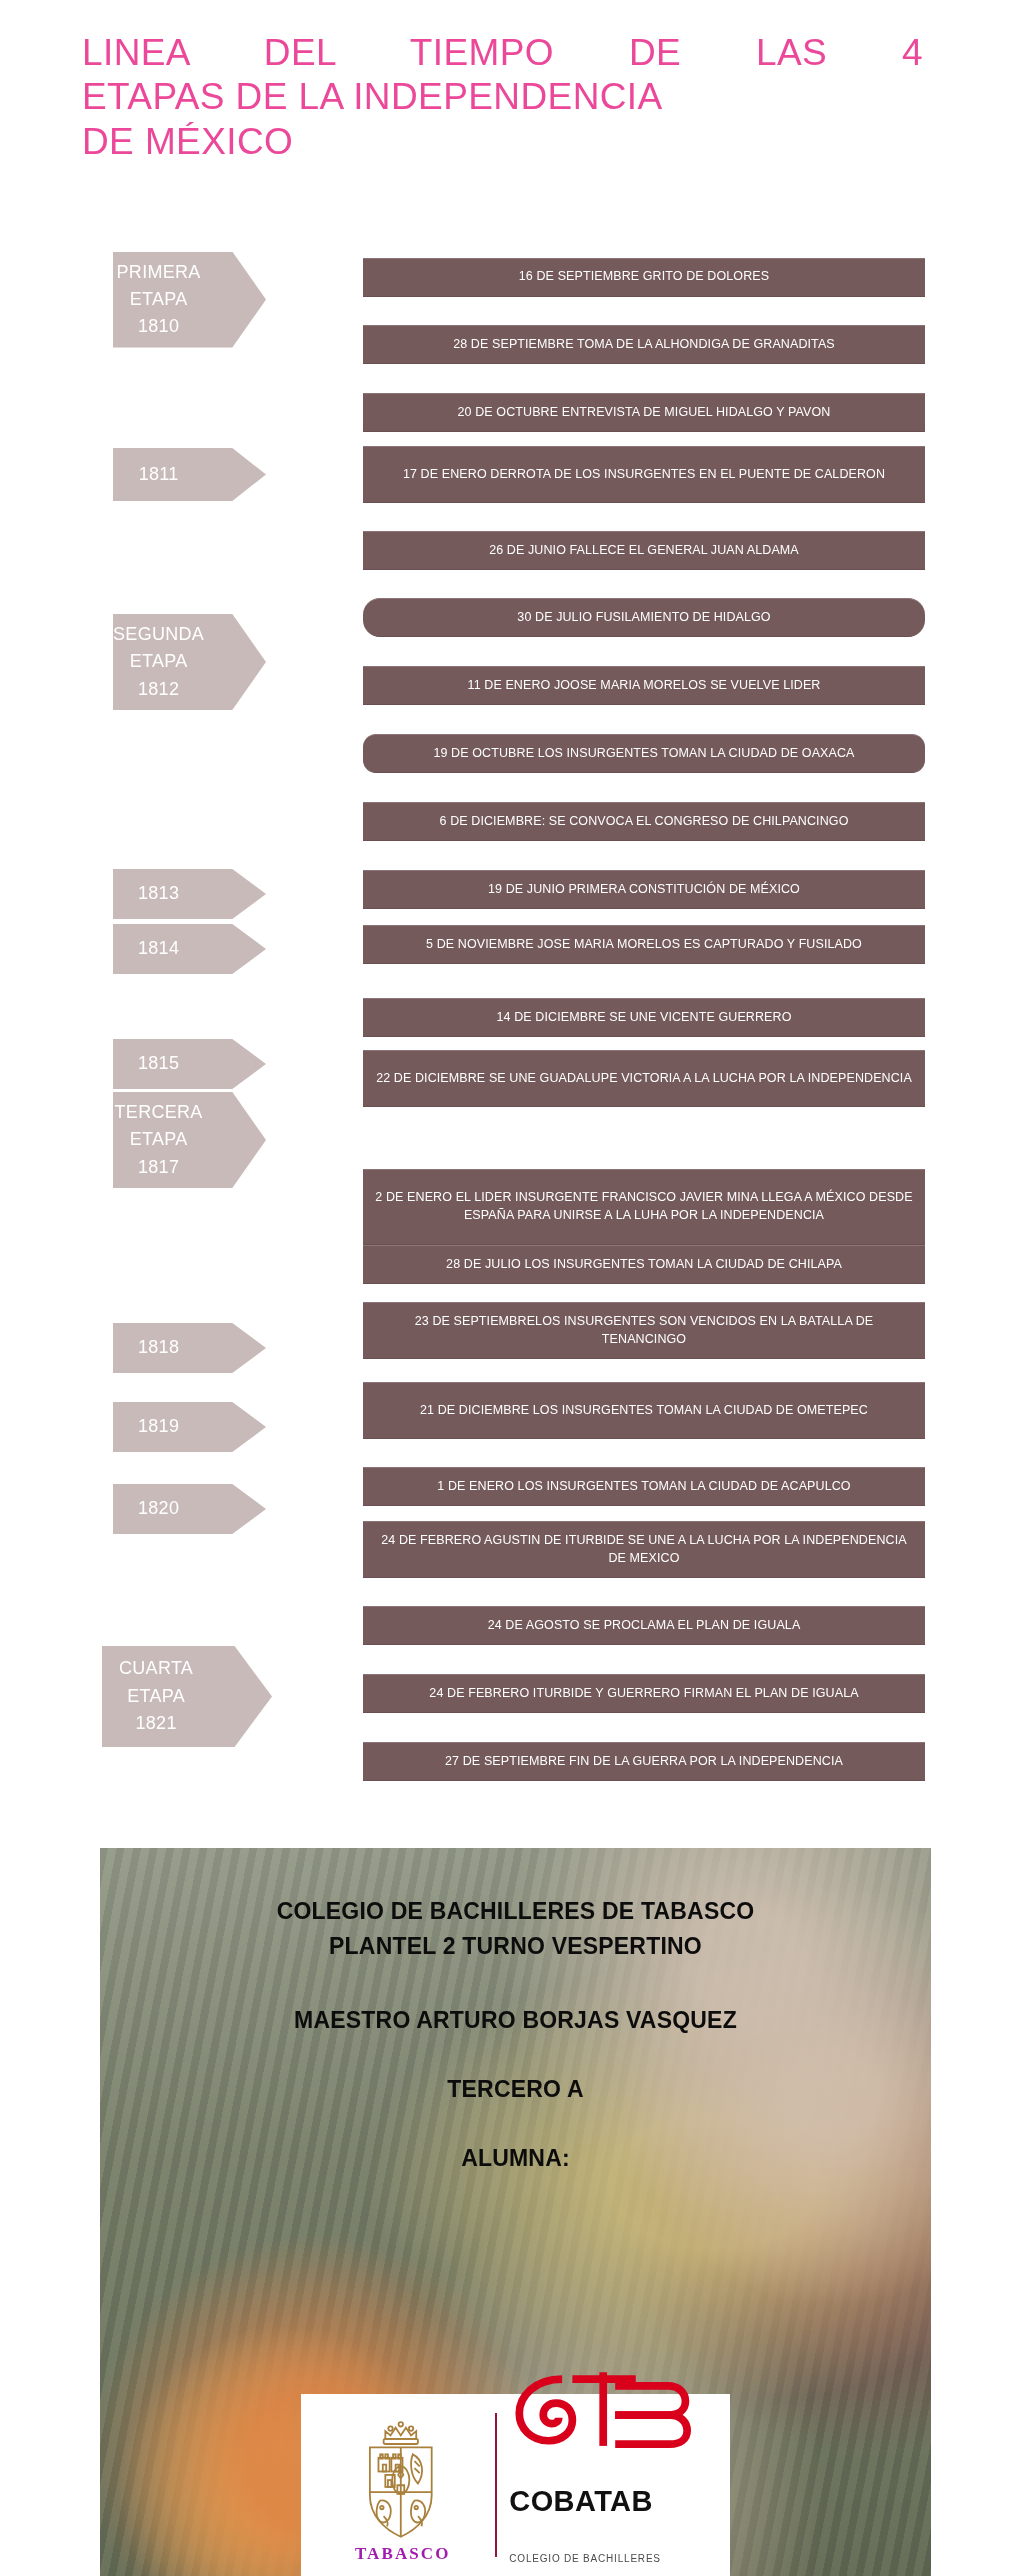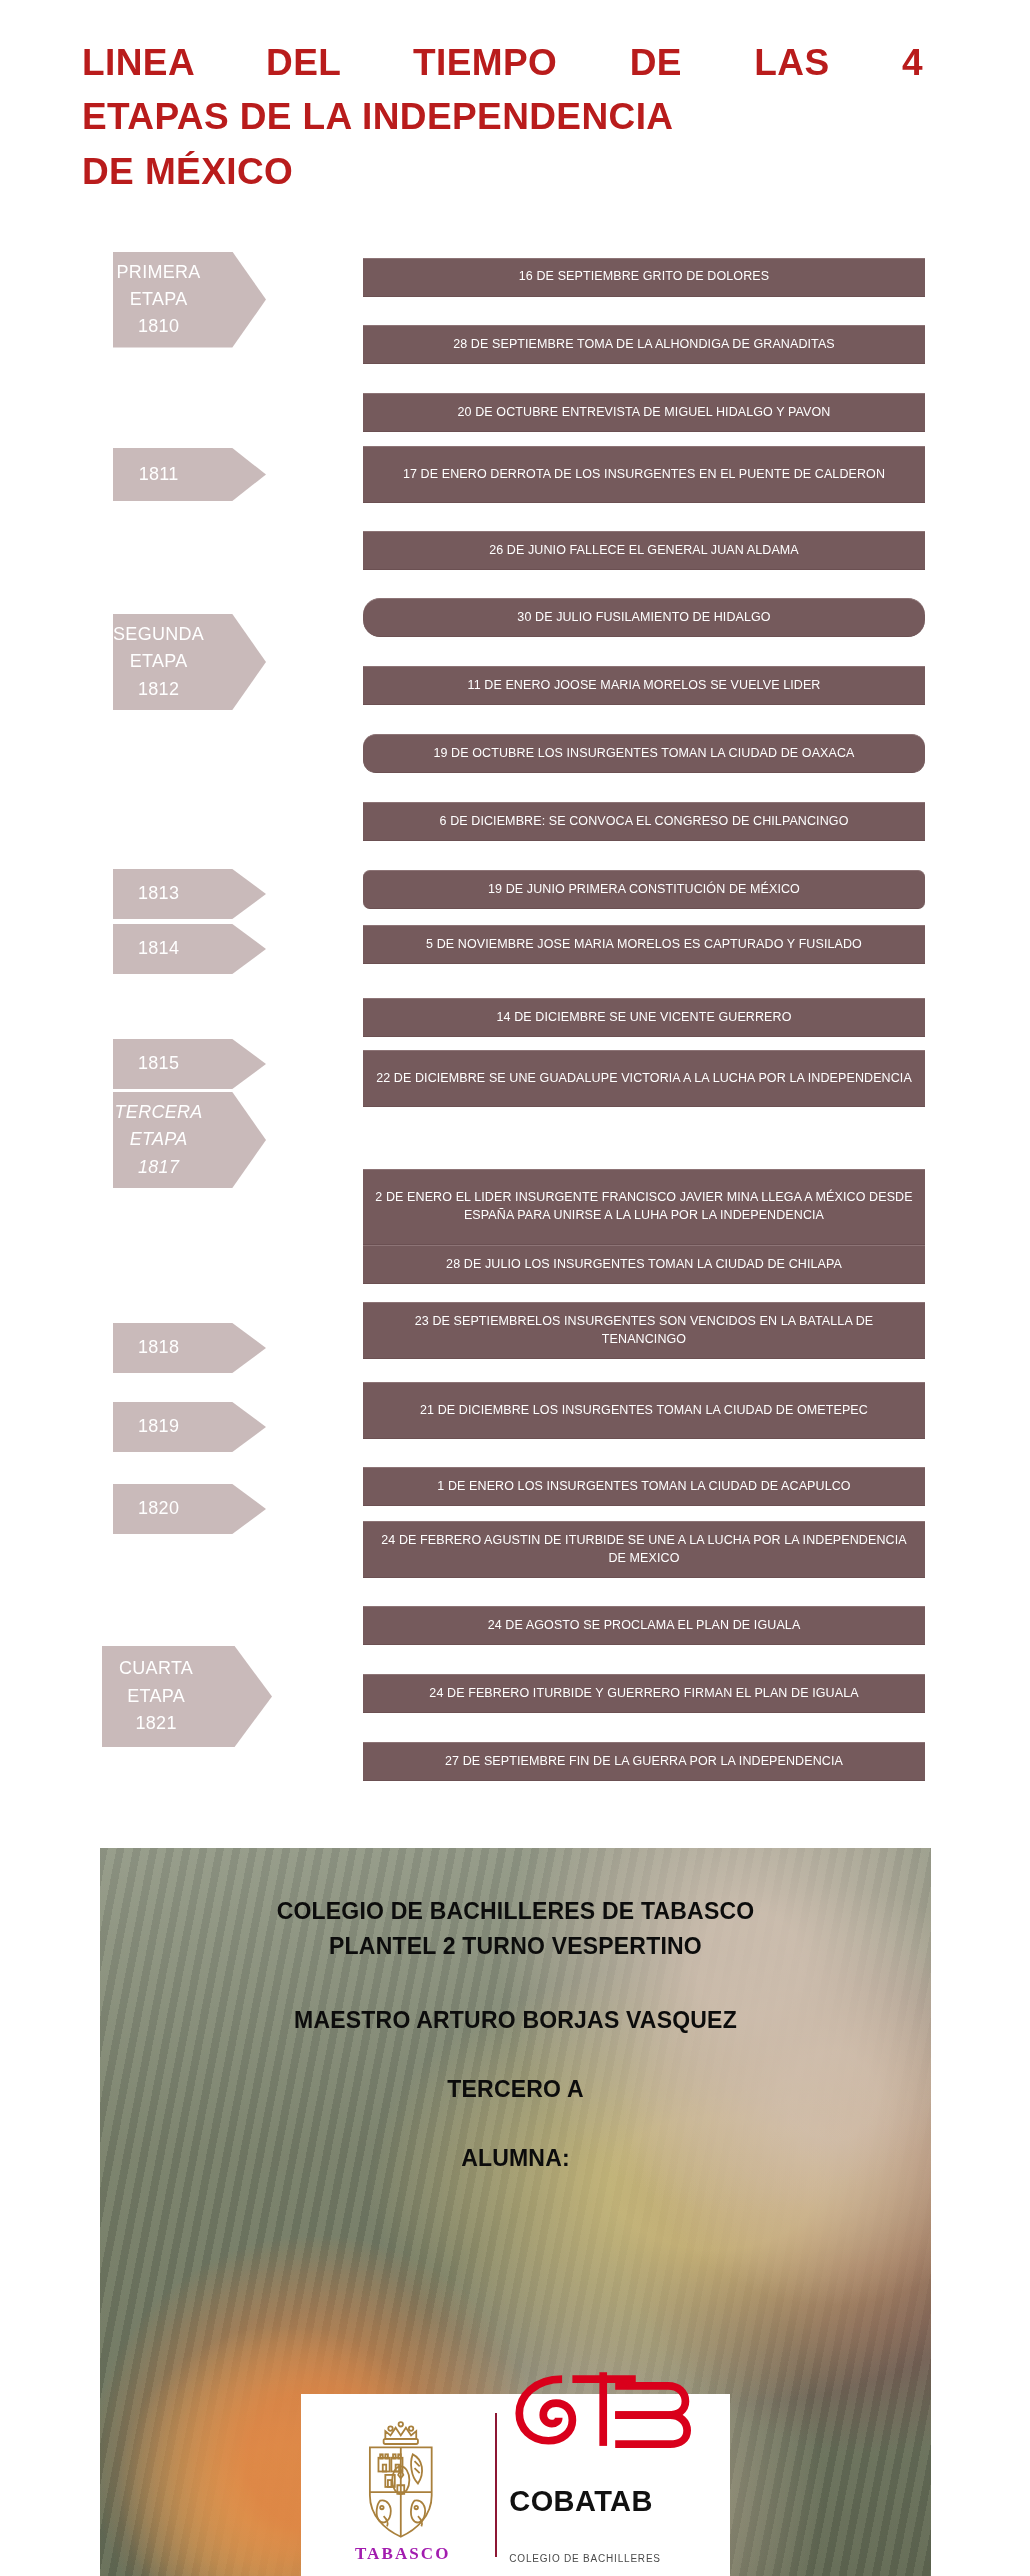--- a/index.html
+++ b/index.html
@@ -12,26 +12,25 @@
     overflow:hidden;
   }
 
   
   .title-block{
     position:absolute;
     left:82px; top:31px; width:876px;
   }
   .title-line{
     font-size:37px;
-    font-weight:bold;
+    font-weight:normal;
     letter-spacing:0.4px;
     line-height:1.20;
-    color:#b91c1c;
+    color:#ec4899;
     text-align:left;
-    margin-top:10px;
   }
   .title-line.spread{
     text-align:justify;
     text-align-last:justify;
     width:841px;
   }
 
   
   .timeline{
     position:absolute;
@@ -197,21 +196,21 @@
   </div>
 
   <div class="chev" style="left:101px; top:675px; width:153px; height:50px;">
     <span>1814</span>
   </div>
 
   <div class="chev" style="left:101px; top:790px; width:153px; height:50px;">
     <span>1815</span>
   </div>
 
-  <div class="chev" style="left:101px; top:843px; width:153px; height:96px;font-style:italic;">
+  <div class="chev" style="left:101px; top:843px; width:153px; height:96px;">
     <span>TERCERA</span>
     <span>ETAPA</span>
     <span>1817</span>
   </div>
 
   <div class="chev" style="left:101px; top:1074px; width:153px; height:50px;">
     <span>1818</span>
   </div>
 
   <div class="chev" style="left:101px; top:1153px; width:153px; height:50px;">
@@ -257,21 +256,21 @@
   </div>
 
   <div class="bar" style="left:351px; top:485px; width:562px; height:39px;border-radius:13px;">
     <span>19 DE OCTUBRE LOS INSURGENTES TOMAN LA CIUDAD DE OAXACA</span>
   </div>
 
   <div class="bar" style="left:351px; top:553px; width:562px; height:39px;">
     <span>6 DE DICIEMBRE: SE CONVOCA EL CONGRESO DE CHILPANCINGO</span>
   </div>
 
-  <div class="bar" style="left:351px; top:621px; width:562px; height:39px;border-radius:7px;">
+  <div class="bar" style="left:351px; top:621px; width:562px; height:39px;">
     <span>19 DE JUNIO PRIMERA CONSTITUCIÓN DE MÉXICO</span>
   </div>
 
   <div class="bar" style="left:351px; top:676px; width:562px; height:39px;">
     <span>5 DE NOVIEMBRE JOSE MARIA MORELOS ES CAPTURADO Y FUSILADO</span>
   </div>
 
   <div class="bar" style="left:351px; top:749px; width:562px; height:39px;">
     <span>14 DE DICIEMBRE SE UNE  VICENTE GUERRERO</span>
   </div>

